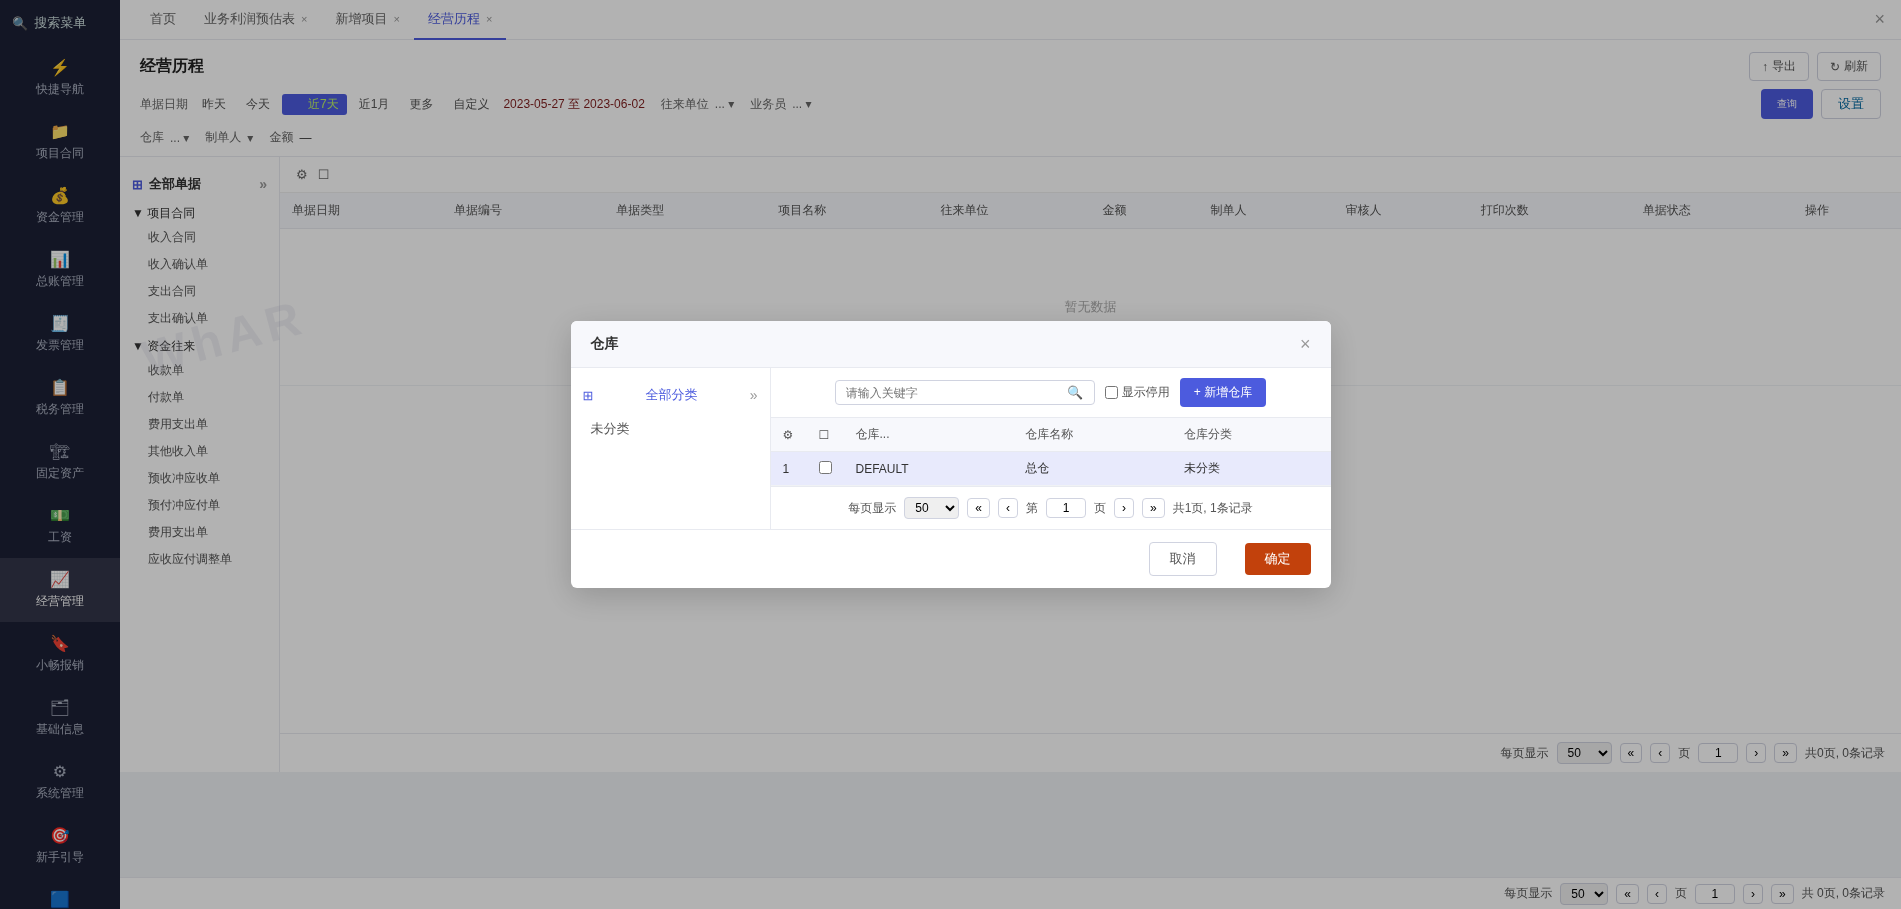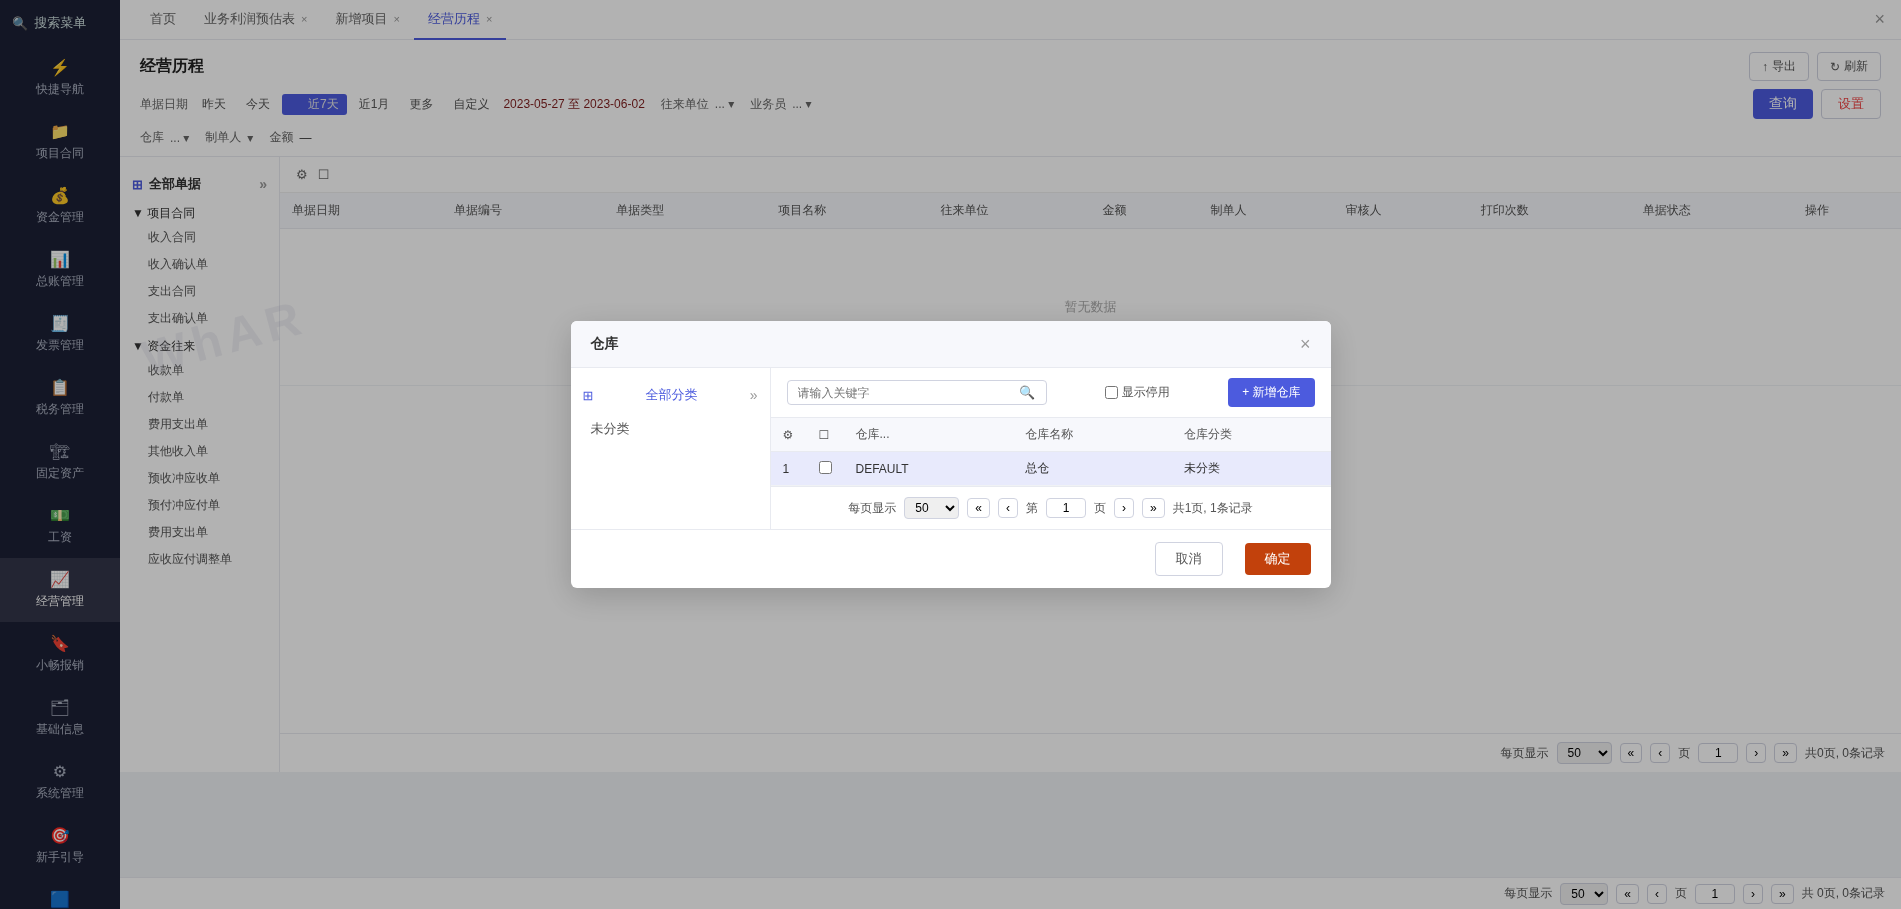--- a/index.html
+++ b/index.html
@@ -53,31 +53,31 @@
     .filter-row {
       display: flex; align-items: center; gap: 16px; flex-wrap: wrap;
       padding-bottom: 10px;
     }
     .filter-item { display: flex; align-items: center; gap: 6px; font-size: 12px; }
     .filter-label { color: #666; }
     .date-group { display: flex; align-items: center; gap: 4px; }
     .date-option {
       padding: 2px 8px; border-radius: 3px; font-size: 12px; color: #555; cursor: pointer;
     }
-    .date-option.active { background: #4c5bde; color: #e5e5e5; border-radius: 3px; padding-left: 26px; }
+    .date-option.active { background: #4c5bde; color: #bef264; border-radius: 3px; padding-left: 26px; }
     .date-range { font-size: 12px; color: #7f1d1d; }
     .filter-select {
       border: none; color: #666; font-size: 12px; cursor: pointer; display: flex; align-items: center; gap: 2px;
     }
     .btn-query {
       background: #4c5bde; color: #fff; border: none; border-radius: 4px;
-      padding: 5px 16px; font-size: 14px; cursor: pointer;
+      padding: 5px 16px; font-size: 10px; cursor: pointer;
     }
     .btn-setting {
-      background: #fff; color: #ef4444; border: 1px solid #d0d3e0; border-radius: 4px;
+      background: #fff; color: #0369a1; border: 1px solid #d0d3e0; border-radius: 4px;
       padding: 5px 16px; font-size: 13px; cursor: pointer;
     }
 
     
     .content-area {
       flex: 1; display: flex; overflow: hidden; background: #f0f2f5; gap: 0;
     }
 
     
     .left-panel {
@@ -154,21 +154,21 @@
     .modal-cat-item {
       padding: 8px 20px; font-size: 13px; color: #555; cursor: pointer;
     }
     .modal-collapse { cursor: pointer; color: #999; font-size: 14px; }
 
     
     .modal-right {
       flex: 1; display: flex; flex-direction: column; overflow: hidden;
     }
     .modal-toolbar {
-      display: flex; align-items: center; justify-content: space-between;
+      display: flex; align-items: center; justify-content: center;
       padding: 10px 16px; border-bottom: 1px solid #e8eaf0; gap: 10px;
     }
     .modal-search-box {
       display: flex; align-items: center; border: 1px solid #d0d3e0; border-radius: 4px;
       padding: 4px 10px; flex: 1; max-width: 260px; gap: 6px;
     }
     .modal-search-input {
       border: none; outline: none; font-size: 12px; color: #333; flex: 1;
     }
     .checkbox-label { display: flex; align-items: center; gap: 4px; font-size: 12px; color: #555; cursor: pointer; }
@@ -184,21 +184,21 @@
     }
     .modal-table tbody tr { cursor: pointer; }
     .modal-table tbody tr.selected { background: #e8eafc; }
     .modal-table tbody td { padding: 8px 12px; border-bottom: 1px solid #f0f2f5; }
 
     .modal-pagination {
       display: flex; align-items: center; justify-content: center; gap: 8px;
       padding: 10px 16px; border-top: 1px solid #e8eaf0; font-size: 12px; color: #555;
     }
     .modal-footer {
-      display: flex; align-items: center; justify-content: flex-end; gap: 22px;
+      display: flex; align-items: center; justify-content: flex-end; gap: 28px;
       padding: 12px 20px; border-top: 1px solid #e8eaf0;
     }
     .btn-cancel {
       border: 1px solid #d0d3e0; background: #fff; border-radius: 4px;
       padding: 7px 20px; font-size: 13px; cursor: pointer; color: #555;
     }
     .btn-confirm {
       background: #c2410c; color: #fff; border: none; border-radius: 4px;
       padding: 7px 20px; font-size: 13px; cursor: pointer;
     }

